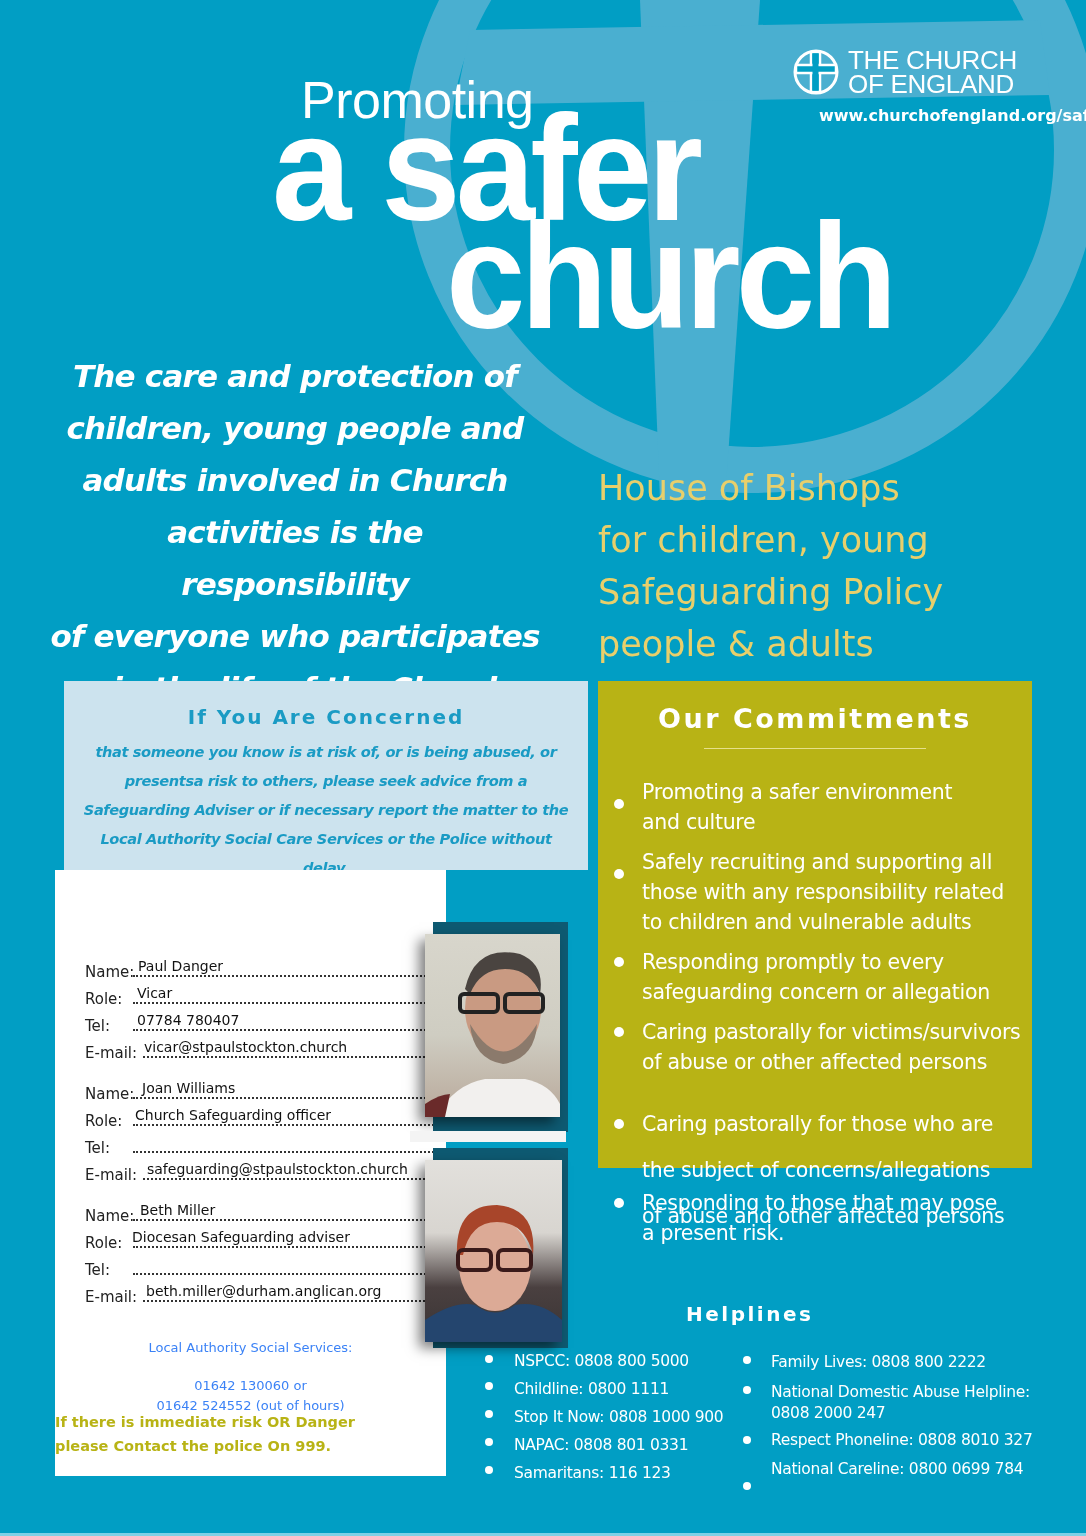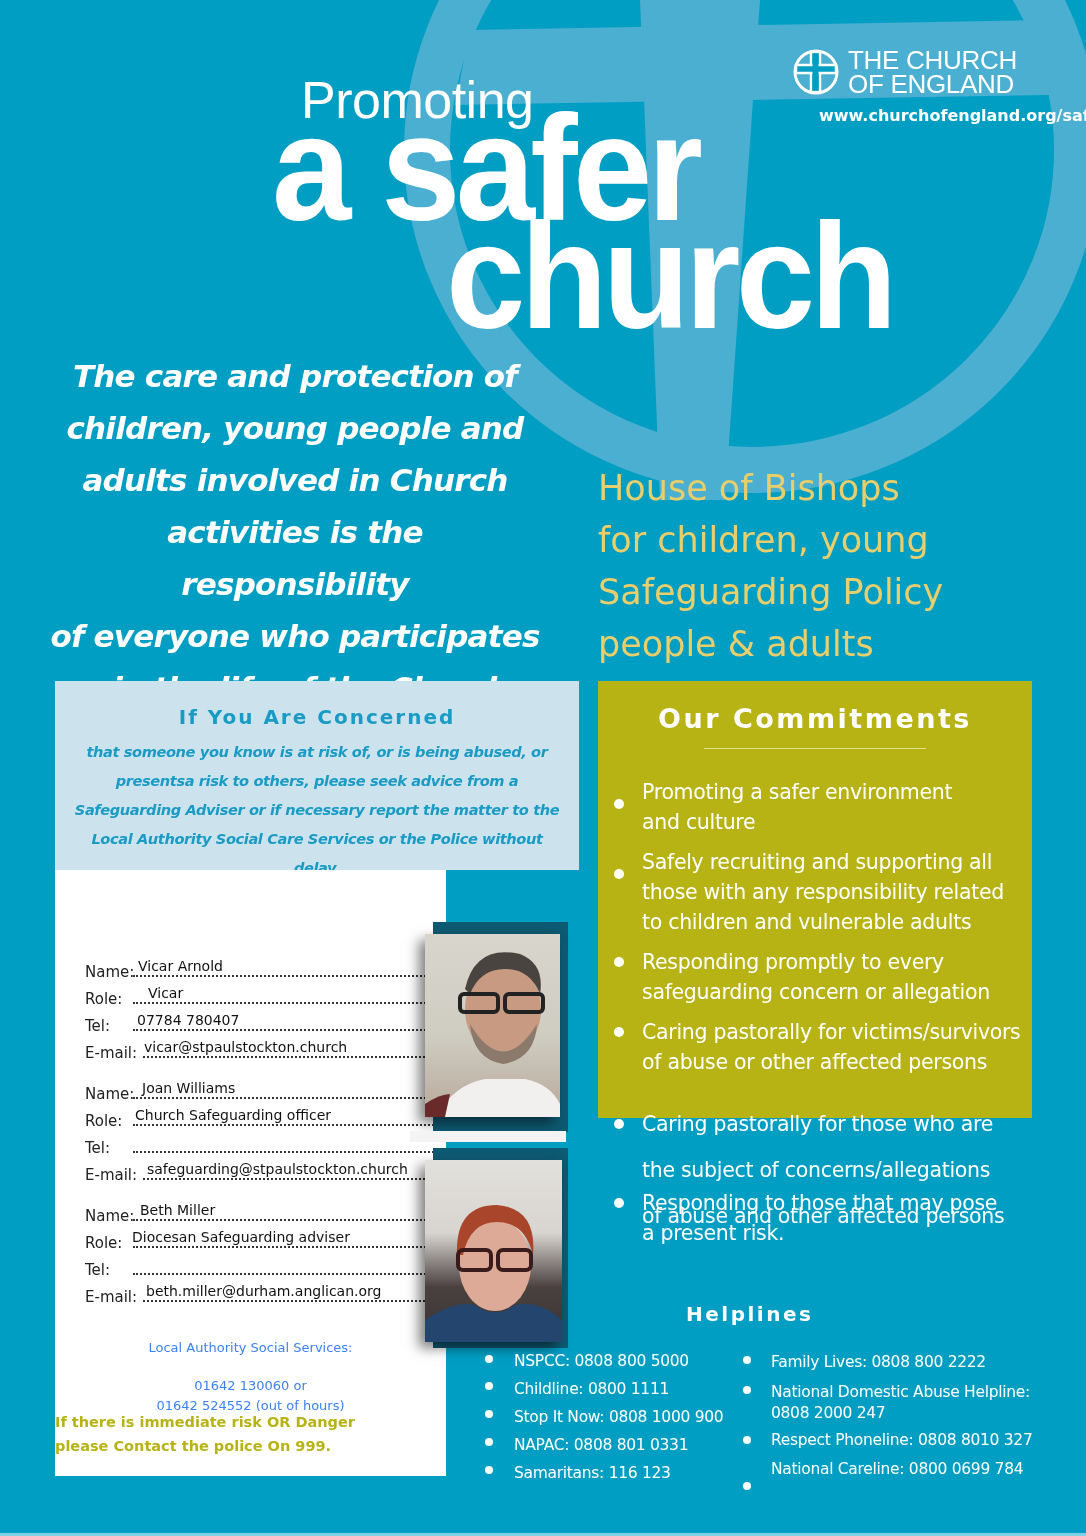--- a/index.html
+++ b/index.html
@@ -20,21 +20,21 @@
   .coe-logo { left: 792px; top: 48px; display: flex; align-items: center; gap: 8px; }
   .coe-mark { width: 48px; height: 48px; }
   .coe-text { font-family: "Liberation Sans", sans-serif; font-size: 26px; line-height: 24px; color: #fff; letter-spacing: -0.3px; }
   .coe-url { left: 819px; top: 106px; font-family: "DejaVu Sans", sans-serif; font-weight: 700; font-size: 16px; color: #fff; letter-spacing: 0px; }
 
   .intro { left: 50px; top: 350px; width: 490px; font-family: "DejaVu Sans", sans-serif; font-style: italic; font-weight: 700; font-size: 31px; line-height: 52px; text-align: center; color: #fff; letter-spacing: -0.8px; }
 
   .hob { left: 598px; top: 462px; font-family: "DejaVu Sans", sans-serif; font-size: 35px; line-height: 52px; color: #e8cf6b; letter-spacing: 0px; font-weight: 400; }
 
   
-  .concern { left: 55px; top: 681px; width: 524px; height: 189px; background: #cce3ee; box-sizing: border-box; text-align: center; }
+  .concern { left: 64px; top: 681px; width: 524px; height: 189px; background: #cce3ee; box-sizing: border-box; text-align: center; }
   .concern h2 { margin: 24px 0 8px; font-family: "DejaVu Sans", sans-serif; font-size: 20px; letter-spacing: 2px; color: #1a9bc4; font-weight: 700; }
   .concern p { margin: 0 14px; font-family: "DejaVu Sans", sans-serif; font-style: italic; font-weight: 700; font-size: 14.6px; line-height: 29px; color: #1a9bc4; letter-spacing: -0.4px; }
 
   
   .contacts { left: 55px; top: 870px; width: 391px; height: 606px; background: #ffffff; color: #222; }
   .contacts-intro { position: absolute; left: 0; top: 20px; width: 398px; text-align: center; color: #1a9bc4; font-size: 15px; line-height: 23px; font-family: "DejaVu Sans", sans-serif; }
   .contact-group { position: absolute; left: 30px; width: 360px; }
   .row { position: relative; height: 27px; font-size: 15px; font-family: "DejaVu Sans", sans-serif; color: #222; white-space: nowrap; }
   .row .lbl { position: absolute; left: 0; bottom: 0; }
   .row .dots { position: absolute; left: 48px; right: 0; bottom: 4px; border-bottom: 2px dotted #333; }
@@ -42,21 +42,21 @@
 
   .authority { position: absolute; left: 0; top: 468px; width: 391px; text-align: center; font-size: 13px; line-height: 20px; color: #3b82f6; font-family: "DejaVu Sans", sans-serif; }
   .emergency { position: absolute; left: 0; top: 540px; width: 398px; text-align: left; font-size: 14.5px; line-height: 24px; font-weight: 700; color: #b8b315; font-family: "DejaVu Sans", sans-serif; }
 
   
   .photo-frame { position: absolute; background: #0e5a72; }
   .photo { position: absolute; overflow: hidden; box-shadow: -6px 6px 12px rgba(0,0,0,0.5); }
   .photo-gap { left: 410px; top: 1131px; width: 156px; height: 11px; background: #f4f4f4; }
 
   
-  .commit { left: 598px; top: 681px; width: 434px; height: 437px; background: #b8b315; }
+  .commit { left: 598px; top: 681px; width: 434px; height: 487px; background: #b8b315; }
   .commit h2 { position: absolute; left: 0; top: 22px; width: 434px; margin: 0; text-align: center; font-family: "DejaVu Sans", sans-serif; font-weight: 700; font-size: 27px; letter-spacing: 2.5px; color: #fff; }
   .commit hr { position: absolute; left: 106px; top: 67px; width: 222px; margin: 0; border: 0; border-top: 1px solid #e6e08a; }
   .commit ul { position: absolute; left: 0; top: 0; margin: 0; padding: 0; list-style: none; }
   .commit li { position: absolute; left: 44px; width: 390px; font-family: "DejaVu Sans", sans-serif; font-size: 20.5px; line-height: 30px; color: #fff; letter-spacing: -0.3px; }
   .commit li .bullet { position: absolute; left: -28px; width: 10px; height: 10px; border-radius: 50%; background: #fff; }
 
   
   .helplines-title { left: 686px; top: 1302px; font-family: "DejaVu Sans", sans-serif; font-weight: 700; font-size: 20px; letter-spacing: 2.5px; color: #fff; }
   .hl { position: absolute; font-family: "DejaVu Sans", sans-serif; font-size: 15.5px; line-height: 21px; color: #fff; letter-spacing: -0.3px; }
   .hl-dot { position: absolute; width: 8px; height: 8px; border-radius: 50%; background: #fff; }
@@ -117,26 +117,26 @@
   <p>Safeguarding Adviser or if necessary report the matter to the</p>
   <p>Local Authority Social Care Services or the Police without delay.</p>
 </div>
 
 <div class="abs contacts">
 
   <div class="contact-group" style="top:84px">
     <div class="row">
         <span class="lbl">Name:</span>
         <span class="dots"></span>
-        <span class="val" style="left:53px">Vicar Arnold</span>
+        <span class="val" style="left:53px">Paul Danger</span>
       </div>
     <div class="row">
         <span class="lbl">Role:</span>
         <span class="dots"></span>
-        <span class="val" style="left:63px">Vicar</span>
+        <span class="val" style="left:52px">Vicar</span>
       </div>
     <div class="row">
         <span class="lbl">Tel:</span>
         <span class="dots"></span>
         <span class="val" style="left:52px">07784 780407</span>
       </div>
     <div class="row">
         <span class="lbl">E-mail:</span>
         <span class="dots" style="left:58px"></span>
         <span class="val" style="left:59px">vicar@stpaulstockton.church</span>

